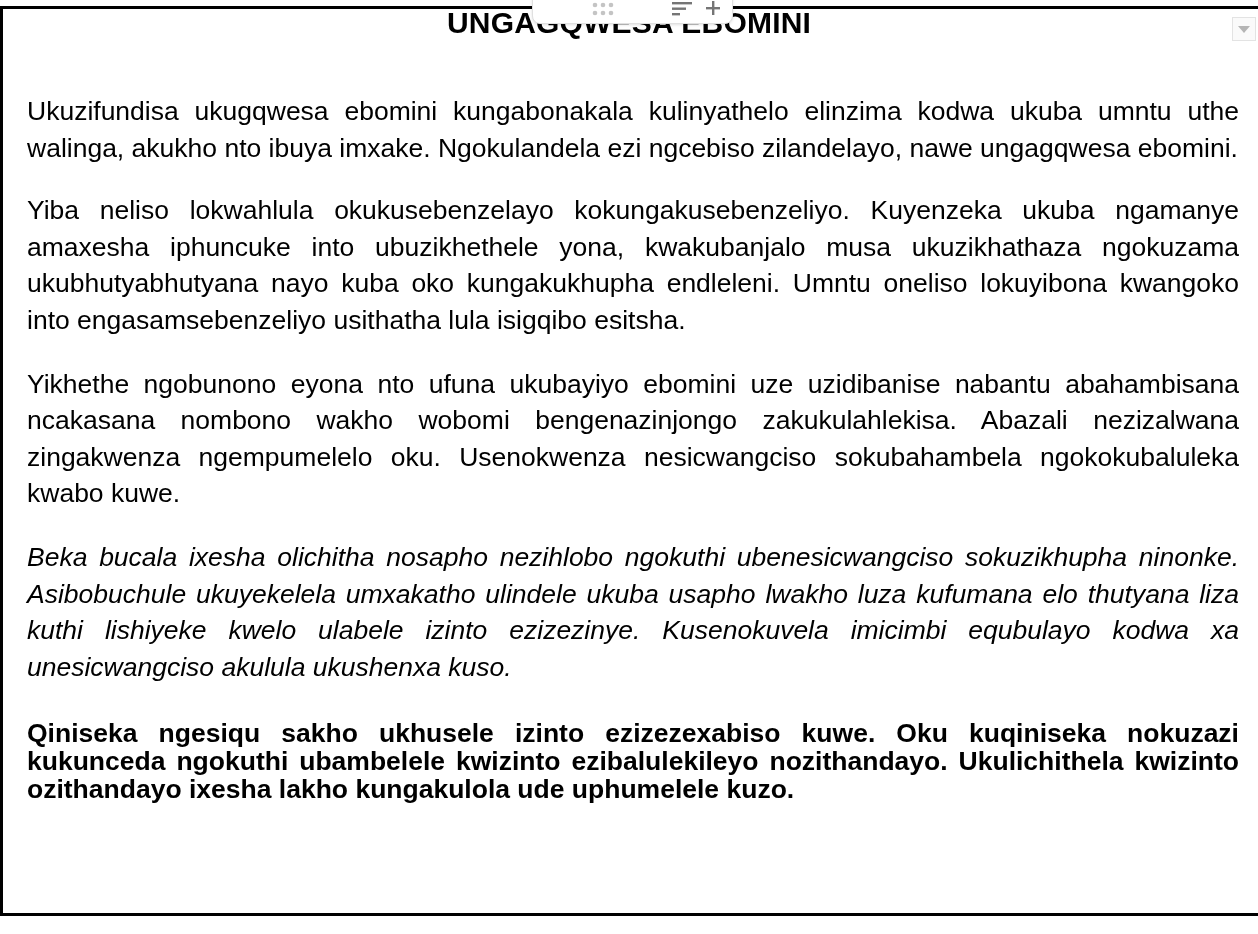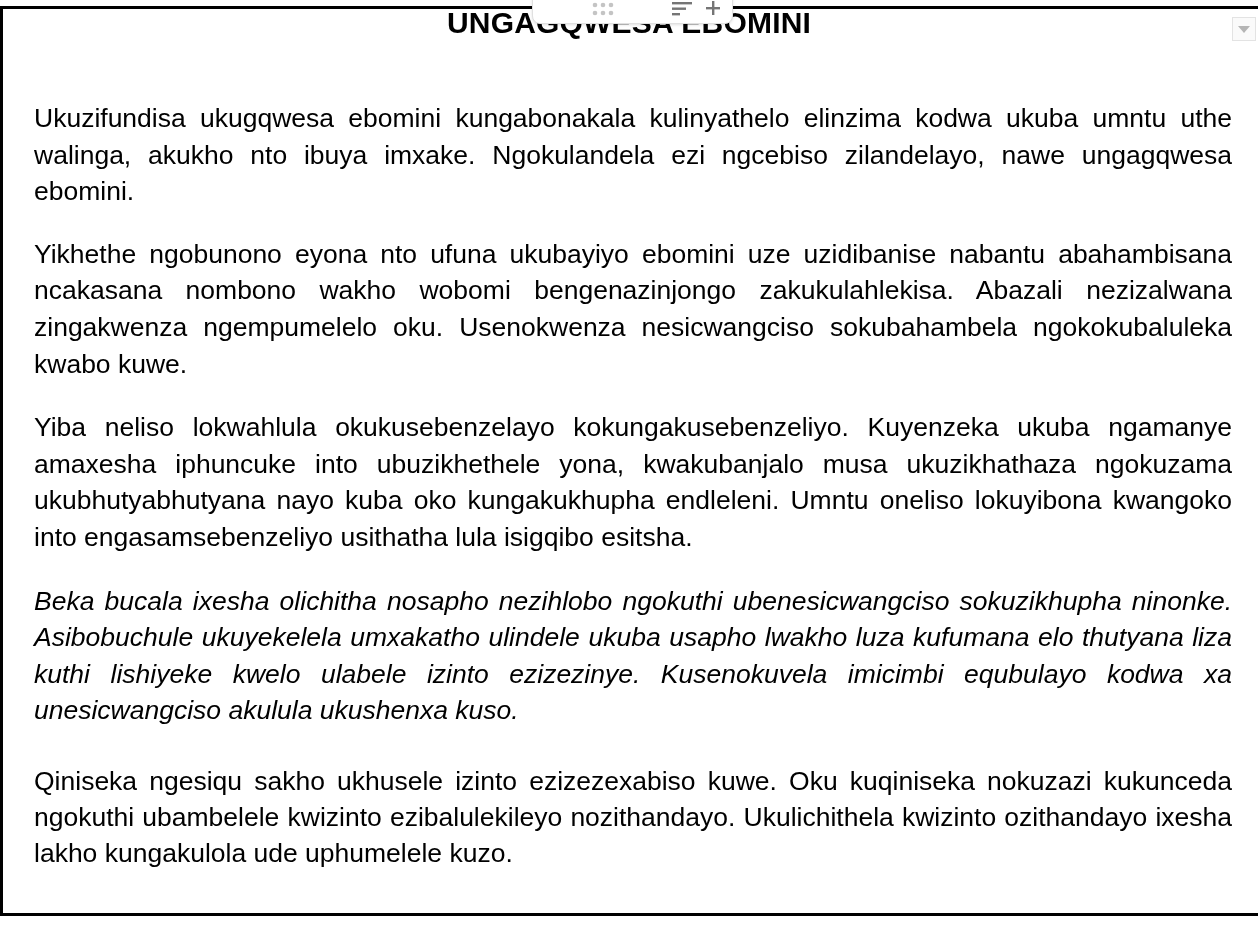--- a/index.html
+++ b/index.html
@@ -38,31 +38,31 @@
       letter-spacing: 0.2px;
       margin: 0;
     }
     .doc-body {
       position: absolute;
       left: 18px;
       top: 84px;
       width: 1230px;
     }
     .para {
-      margin: 16px;
+      margin: 9px;
       font-size: 26.5px;
       line-height: 36.6px;
       text-align: justify;
       text-align-last: left;
     }
     .p1 { margin-bottom: 26px; }
     .p2 { margin-bottom: 27px; }
     .p3 { margin-bottom: 27px; }
     .p4 { margin-bottom: 34px; font-style: italic; }
-    .p5 { line-height: 36px; }
+    .p5 { line-height: 28px; font-weight: bold; }
 
     .float-toolbar {
       position: absolute;
       left: 532px;
       top: -8px;
       width: 201px;
       height: 32px;
       background: #ffffff;
       border: 1px solid #e0e0e0;
       border-radius: 8px;
@@ -112,22 +112,22 @@
   </style>
 </head>
 <body>
 
 <div class="doc-frame"></div>
 
 <h1 class="doc-title">UNGAGQWESA EBOMINI</h1>
 
 <div class="doc-body">
   <p class="para p1">Ukuzifundisa ukugqwesa ebomini kungabonakala kulinyathelo elinzima kodwa ukuba umntu uthe walinga, akukho nto ibuya imxake. Ngokulandela ezi ngcebiso zilandelayo, nawe ungagqwesa ebomini.</p>
+  <p class="para p3">Yiba neliso lokwahlula okukusebenzelayo kokungakusebenzeliyo. Kuyenzeka ukuba ngamanye amaxesha iphuncuke into ubuzikhethele yona, kwakubanjalo musa ukuzikhathaza ngokuzama ukubhutyabhutyana nayo kuba oko kungakukhupha endleleni. Umntu oneliso lokuyibona kwangoko into engasamsebenzeliyo usithatha lula isigqibo esitsha.</p>
   <p class="para p2">Yikhethe ngobunono eyona nto ufuna ukubayiyo ebomini uze uzidibanise nabantu abahambisana ncakasana nombono wakho wobomi bengenazinjongo zakukulahlekisa. Abazali nezizalwana zingakwenza ngempumelelo oku. Usenokwenza nesicwangciso sokubahambela ngokokubaluleka kwabo kuwe.</p>
-  <p class="para p3">Yiba neliso lokwahlula okukusebenzelayo kokungakusebenzeliyo. Kuyenzeka ukuba ngamanye amaxesha iphuncuke into ubuzikhethele yona, kwakubanjalo musa ukuzikhathaza ngokuzama ukubhutyabhutyana nayo kuba oko kungakukhupha endleleni. Umntu oneliso lokuyibona kwangoko into engasamsebenzeliyo usithatha lula isigqibo esitsha.</p>
   <p class="para p4">Beka bucala ixesha olichitha nosapho nezihlobo ngokuthi ubenesicwangciso sokuzikhupha ninonke. Asibobuchule ukuyekelela umxakatho ulindele ukuba usapho lwakho luza kufumana elo thutyana liza kuthi lishiyeke kwelo ulabele izinto ezizezinye. Kusenokuvela imicimbi equbulayo kodwa xa unesicwangciso akulula ukushenxa kuso.</p>
   <p class="para p5">Qiniseka ngesiqu sakho ukhusele izinto ezizezexabiso kuwe. Oku kuqiniseka nokuzazi kukunceda ngokuthi ubambelele kwizinto ezibalulekileyo nozithandayo. Ukulichithela kwizinto ozithandayo ixesha lakho kungakulola ude uphumelele kuzo.</p>
 </div>
 
 <div class="float-toolbar">
   <span class="drag-handle">
     <svg width="24" height="16" viewBox="0 0 24 16">
       <circle cx="4" cy="4" r="2.3" fill="#c4c4c4"></circle>
       <circle cx="12" cy="4" r="2.3" fill="#c4c4c4"></circle>
       <circle cx="20" cy="4" r="2.3" fill="#c4c4c4"></circle>

